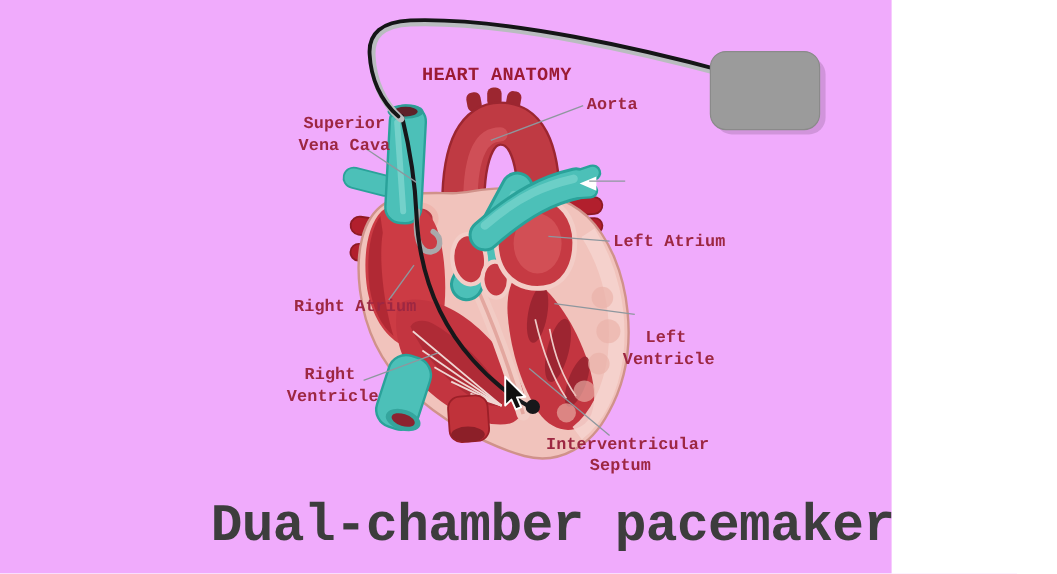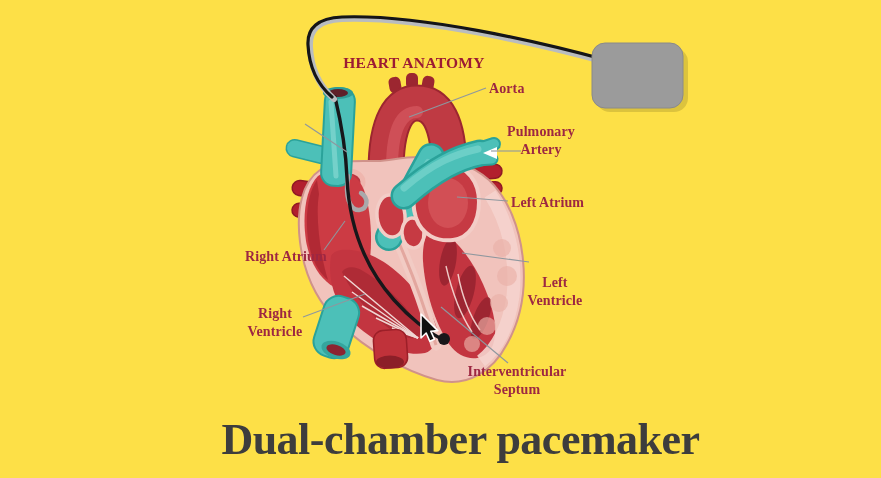--- a/index.html
+++ b/index.html
@@ -1,18 +1,18 @@
 <!DOCTYPE html>
 <html><head>
 <meta charset="utf-8">
 <style>
   html,body{margin:0;padding:0;background:#ffffff;}
   .stage{
-    position:relative;width:881px;height:478px;background:#fde047;overflow:hidden;
-    font-family:Liberation Serif, serif;
+    position:relative;width:743px;height:478px;background:#f0abfc;overflow:hidden;
+    font-family:Liberation Mono, monospace;
   }
   .art{position:absolute;left:0;top:0;}
   .diagram-title{
     position:absolute;left:340px;top:54px;width:148px;text-align:center;
     color:#9c1b34;font-size:15.5px;font-weight:700;letter-spacing:0.3px;white-space:nowrap;
   }
   .label{
     position:absolute;color:#9d2742;font-size:14px;font-weight:600;
     line-height:1.26;text-align:center;white-space:pre-line;letter-spacing:0.1px;
   }
@@ -167,23 +167,22 @@
       <path d="M324 250 L345 221"></path>
       <path d="M303 317 L365 294"></path>
       <path d="M441 307 L508 363"></path>
     </g>
 
     <path d="M421 314 v24 l5.2 -5 3.6 8.2 4.6 -2 -3.6 -8 7 -0.6 z" fill="#101010" stroke="#ffffff" stroke-width="1.6" stroke-linejoin="round"></path>
   </svg>
 
   <div class="diagram-title">HEART ANATOMY</div>
 
+  <div class="label" style="left:244px;top:96px;width:86px;">Superior Vena Cava</div>
   <div class="label single" style="left:489px;top:80px;">Aorta</div>
-  <div class="label" style="left:499px;top:123px;width:84px;">Pulmonary
-Artery</div>
   <div class="label single" style="left:511px;top:194px;">Left Atrium</div>
   <div class="label single" style="left:245px;top:248px;">Right Atrium</div>
   <div class="label" style="left:519px;top:243px;width:72px;margin-top:31px;">Left
 Ventricle</div>
   <div class="label" style="left:239px;top:305px;width:72px;">Right
 Ventricle</div>
   <div class="label" style="left:455px;top:363px;width:124px;text-align:center;">Interventricular
 Septum</div>
 
   <div class="caption">Dual-chamber pacemaker</div>

